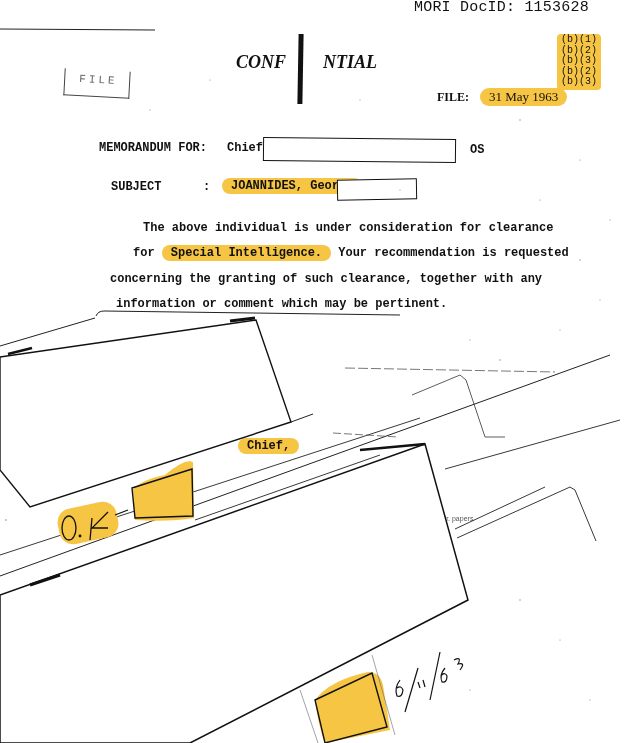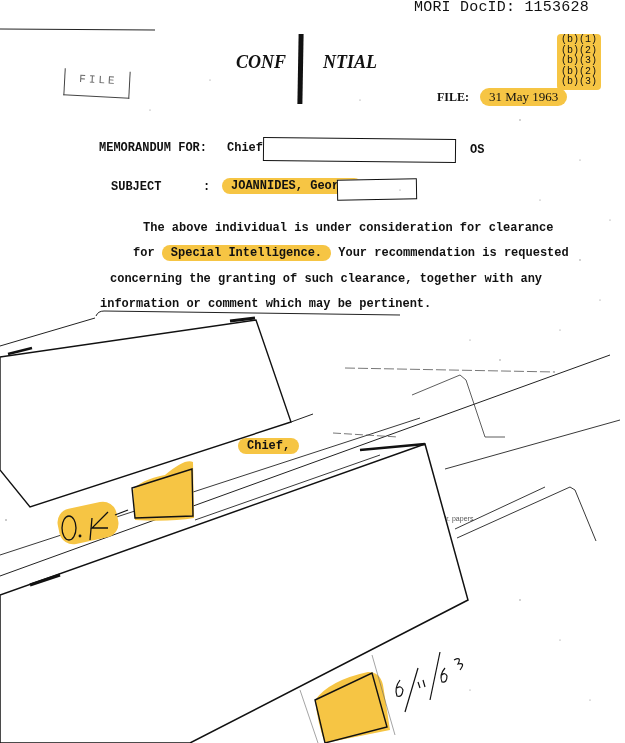--- a/index.html
+++ b/index.html
@@ -64,21 +64,21 @@
 <div class="abs mono subject-label">SUBJECT</div>
 <div class="abs mono subject-colon">:</div>
 <div class="abs mono subject-value hl">JOANNIDES, George</div>
 <div class="abs redact-box" style="top:179px;left:337px;width:78px;height:19px;transform:rotate(-1deg);"></div>
 
 <div class="abs mono body-line" style="top:221px;left:143px;">The above individual is under consideration for clearance</div>
 <div class="abs mono body-line" style="top:246px;left:110px;margin-left:23px;">
   <span>for </span><span class="hl">Special Intelligence.</span><span>  Your recommendation is requested</span>
 </div>
 <div class="abs mono body-line" style="top:272px;left:110px;">concerning the granting of such clearance, together with any</div>
-<div class="abs mono body-line" style="top:297px;left:100px;">information or comment which may be pertinent.</div>
+<div class="abs mono body-line" style="top:297px;left:116px;">information or comment which may be pertinent.</div>
 
 <div class="abs mono chief2 hl">Chief,</div>
 
 <div class="abs source">Scott D. Breckinridge, Jr. papers</div>
 
 <svg class="overlay" width="625" height="743" viewBox="0 0 625 743">
 
   <line x1="0" y1="29" x2="155" y2="30" stroke="#222" stroke-width="1"></line>
 
   <path d="M96 316 Q98 311 104 311 L400 315" fill="none" stroke="#222" stroke-width="1"></path>

